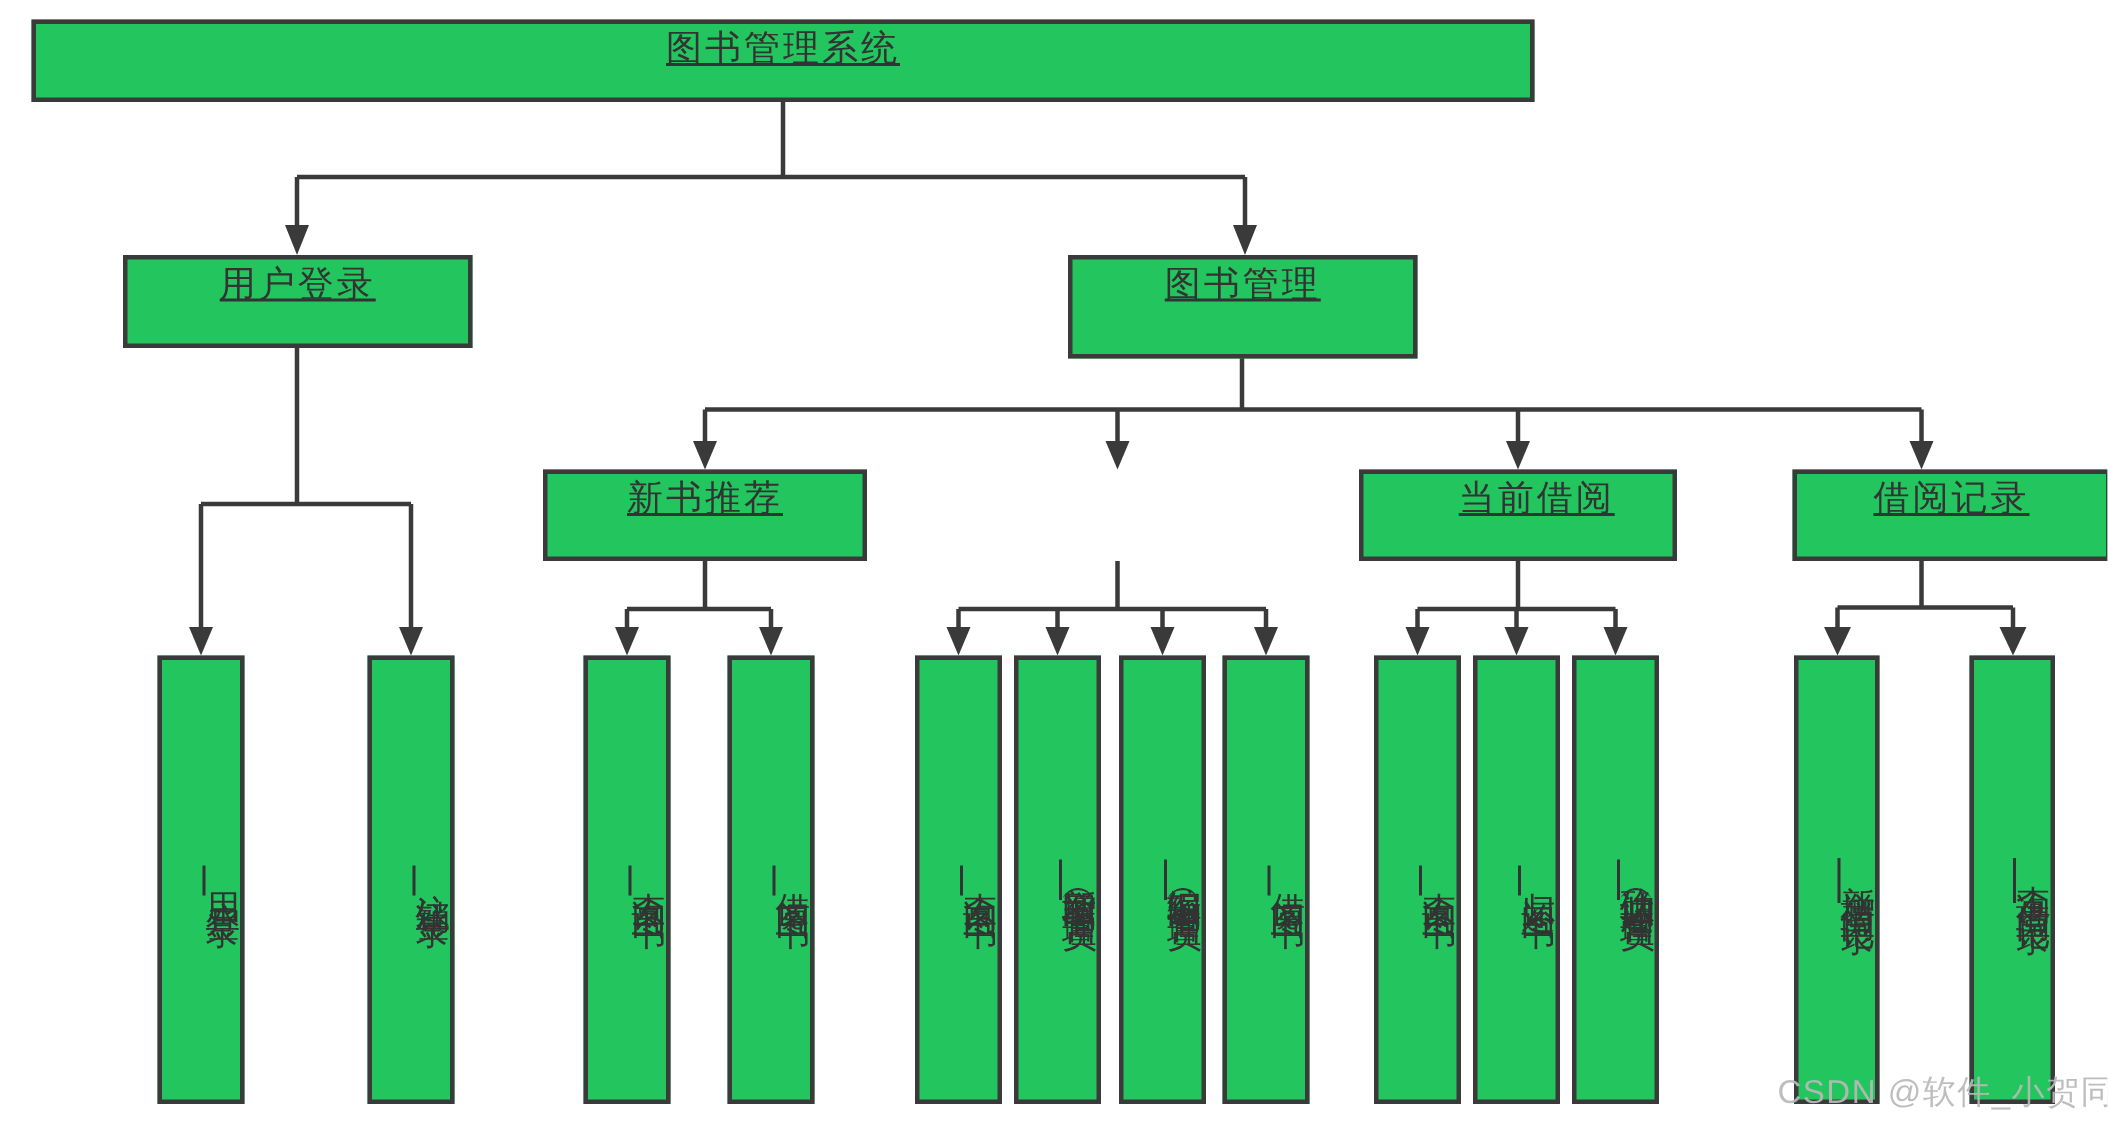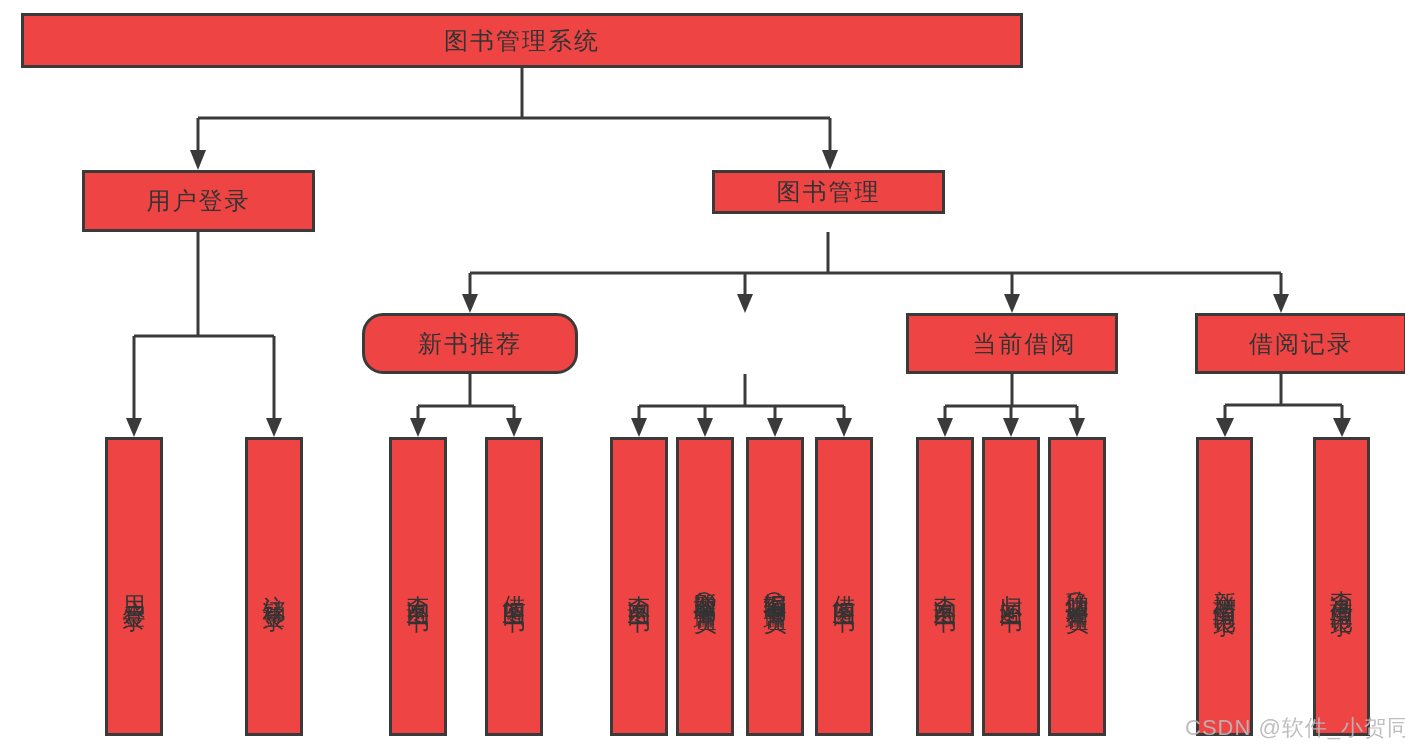--- a/index.html
+++ b/index.html
@@ -13,30 +13,30 @@
   }
   svg.connectors {
     position: absolute;
     left: 0; top: 0;
     width: 1405px; height: 747px;
     z-index: 1;
   }
   .node {
     position: absolute;
     box-sizing: border-box;
-    background: #ef4444;
+    background: #22c55e;
     border: 3px solid #3a3a3a;
     display: flex;
-    align-items: center;
     justify-content: center;
     color: #333333;
     font-size: 24px;
     letter-spacing: 2px;
     z-index: 2;
     text-align: center;
+    text-decoration: underline;
   }
   .vnode {
     writing-mode: vertical-rl;
     text-orientation: mixed;
     font-size: 23px;
     letter-spacing: 5px;
     line-height: 1.0;
   }
   .watermark {
     position: absolute;
@@ -122,25 +122,25 @@
     </g>
   </svg>
 
   <div class="node" style="left:21px; top:13px; width:1002px; height:55px;">
     <span>图书管理系统</span>
   </div>
 
   <div class="node" style="left:82px; top:170px; width:233px; height:62px;">
     <span>用户登录</span>
   </div>
-  <div class="node" style="left:712px; top:170px; width:233px; height:44px;">
+  <div class="node" style="left:712px; top:170px; width:233px; height:69px;">
     <span>图书管理</span>
   </div>
 
-  <div class="node" style="left:362px; top:313px; width:216px; height:61px;border-radius:21px;">
+  <div class="node" style="left:362px; top:313px; width:216px; height:61px;">
     <span>新书推荐</span>
   </div>
   <div class="node" style="left:906px; top:313px; width:212px; height:61px;padding-left:25px;">
     <span>当前借阅</span>
   </div>
   <div class="node" style="left:1175px; top:313px; width:212px; height:61px;margin-left:20px;">
     <span>借阅记录</span>
   </div>
 
   <div class="node vnode" style="left:105px; top:437px; width:58px; height:299px;">

